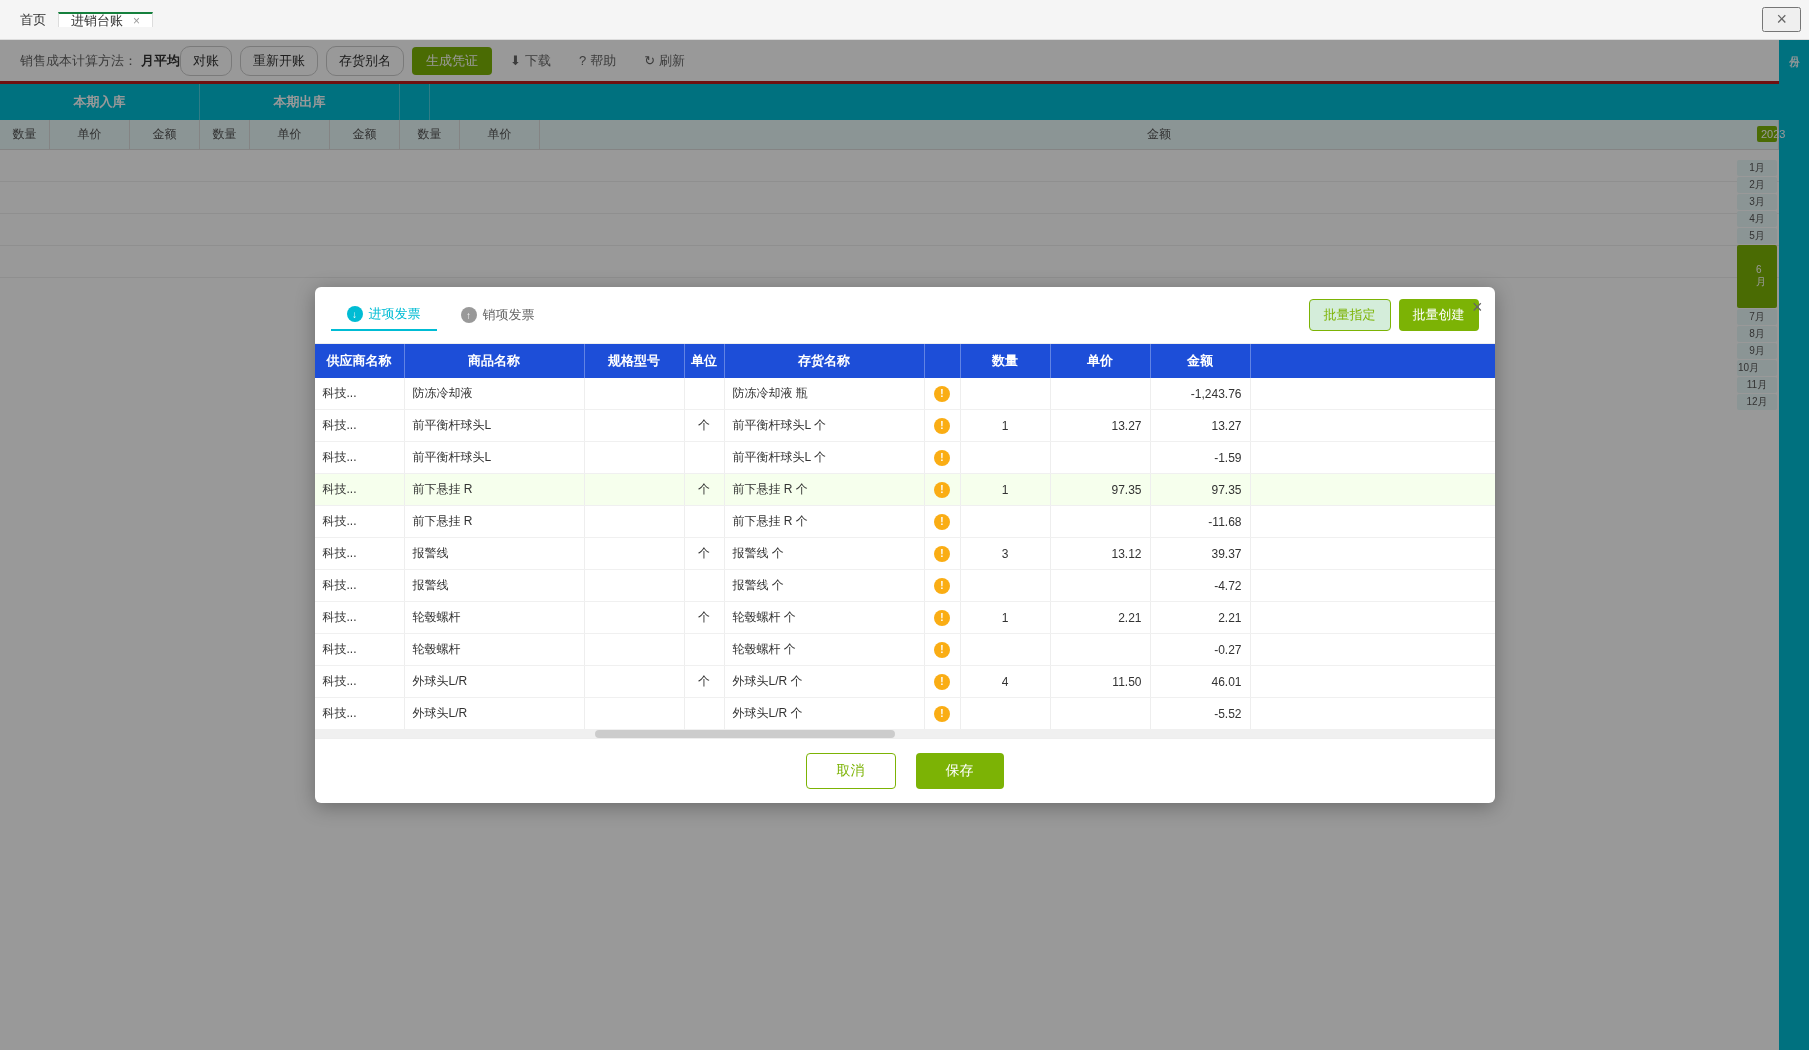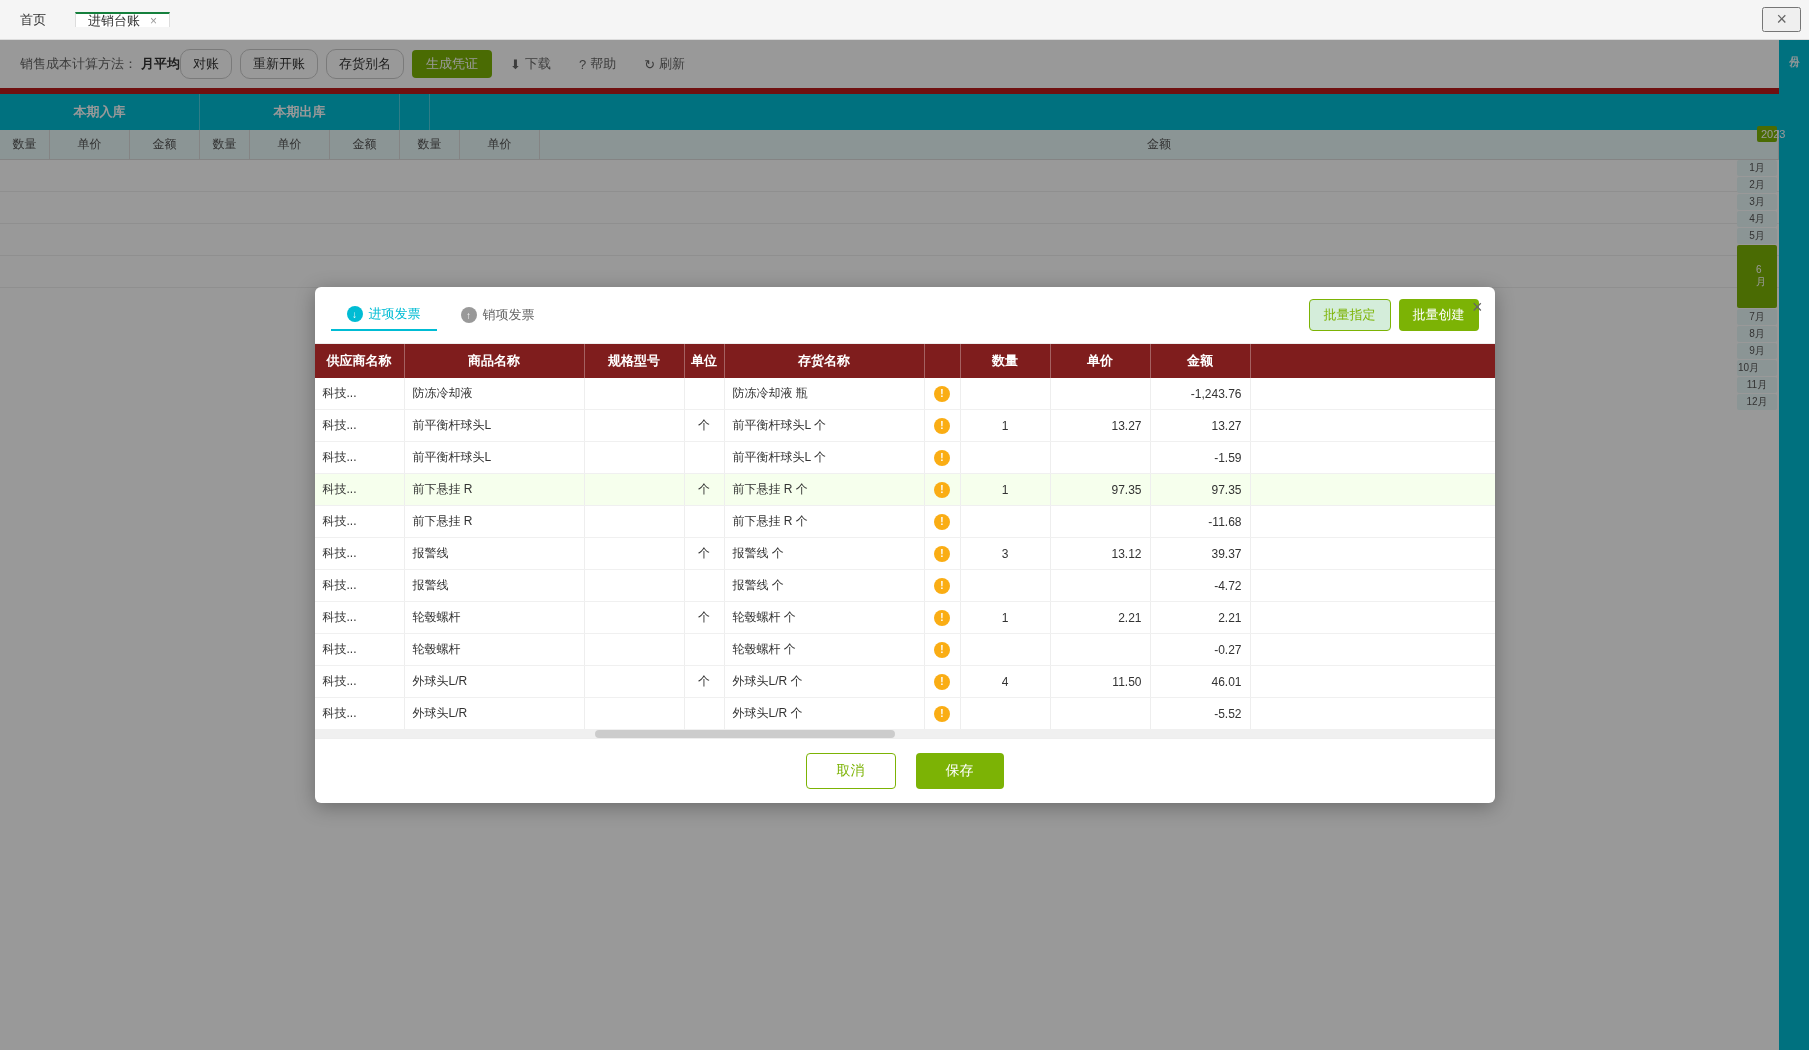--- a/index.html
+++ b/index.html
@@ -1,32 +1,32 @@
 <!DOCTYPE html>
 <html><head>
   <meta charset="utf-8">
   <style>
     * { box-sizing: border-box; margin: 0; padding: 0; }
     body { font-family: "Microsoft YaHei", "PingFang SC", Arial, sans-serif; font-size: 13px; background: #e0e0e0; width: 1809px; height: 1050px; overflow: hidden; }
 
     
-    .top-bar { display: flex; align-items: center; background: #f5f5f5; border-bottom: 1px solid #ddd; height: 40px; padding: 12px 8px; gap: 17px; }
+    .top-bar { display: flex; align-items: center; background: #f5f5f5; border-bottom: 1px solid #ddd; height: 40px; padding: 12px 8px; }
     .top-bar-home { padding: 0 12px; height: 100%; display: flex; align-items: center; color: #333; font-size: 13px; cursor: pointer; }
     .top-bar-tab { display: flex; align-items: center; background: #fff; border-top: 2px solid #15803d; border-left: 1px solid #ddd; border-right: 1px solid #ddd; height: 100%; padding: 0 12px; gap: 6px; color: #333; font-size: 13px; }
     .tab-close { color: #999; cursor: pointer; font-size: 12px; margin-left: 4px; }
     .top-bar-close { margin-left: auto; font-size: 18px; color: #666; cursor: pointer; padding: 0 12px; }
 
     
     .main-content { position: relative; width: 100%; height: calc(1050px - 40px); background: #f0f0f0; overflow: hidden; }
 
     
     .bg-page { position: absolute; top: 0; left: 0; width: 100%; height: 100%; background: #fff; }
 
     
-    .header-bar { display: flex; align-items: center; padding: 0 20px; height: 54px; background: #fff; border-bottom: 6px solid #b91c1c; }
+    .header-bar { display: flex; align-items: center; padding: 0 20px; height: 44px; background: #fff; border-bottom: 3px solid #b91c1c; }
     .cost-method { color: #666; font-size: 13px; }
     .page-title { flex: 1; text-align: center; font-size: 18px; font-weight: bold; color: #333; display: flex; align-items: center; justify-content: center; gap: 8px; }
     .page-title-icon { width: 20px; height: 20px; background: #ccc; border-radius: 3px; display: inline-flex; align-items: center; justify-content: center; font-size: 11px; color: #666; }
     .header-actions { display: flex; gap: 8px; align-items: center; }
     .btn-outline { padding: 5px 12px; border: 1px solid #ccc; background: #fff; border-radius: 10px; cursor: pointer; font-size: 13px; color: #333; }
     .btn-primary-green { padding: 5px 14px; border: none; background: #7cb305; border-radius: 4px; cursor: pointer; font-size: 13px; color: #fff; }
     .btn-icon { display: flex; align-items: center; gap: 4px; padding: 5px 10px; border: none; background: transparent; cursor: pointer; font-size: 13px; color: #666; }
 
     
     .table-header-section { background: #00bcd4; }
@@ -53,21 +53,21 @@
     .tab-active { display: flex; align-items: center; gap: 6px; padding: 6px 16px; border-bottom: 2px solid #00bcd4; color: #00bcd4; cursor: pointer; font-size: 13px; }
     .tab-inactive { display: flex; align-items: center; gap: 6px; padding: 6px 16px; color: #666; cursor: pointer; font-size: 13px; }
     .tab-icon-in { width: 16px; height: 16px; border-radius: 50%; background: #00bcd4; display: inline-flex; align-items: center; justify-content: center; color: #fff; font-size: 10px; }
     .tab-icon-out { width: 16px; height: 16px; border-radius: 50%; background: #999; display: inline-flex; align-items: center; justify-content: center; color: #fff; font-size: 10px; }
     .modal-header-actions { margin-left: auto; display: flex; gap: 8px; }
     .btn-batch-assign { padding: 6px 14px; background: #d4edda; border: 1px solid #7cb305; border-radius: 4px; color: #7cb305; cursor: pointer; font-size: 13px; }
     .btn-batch-create { padding: 6px 14px; background: #7cb305; border: none; border-radius: 4px; color: #fff; cursor: pointer; font-size: 13px; }
 
     
     .modal-table { flex: 1; overflow-y: auto; overflow-x: hidden; }
-    .modal-table-header { display: flex; background: #7f1d1d; position: sticky; top: 0; z-index: 10; text-align: center; }
+    .modal-table-header { display: flex; background: #1d4ed8; position: sticky; top: 0; z-index: 10; text-align: center; }
     .mth-cell { display: flex; align-items: center; justify-content: center; color: #fff; font-size: 13px; font-weight: bold; padding: 8px 4px; border-right: 1px solid rgba(255,255,255,0.3); }
     .modal-table-body { }
     .mtr { display: flex; border-bottom: 1px solid #f0f0f0; }
     .mtr.highlighted { background: #f6ffed; }
     .mtd { display: flex; align-items: center; justify-content: center; padding: 7px 4px; font-size: 12px; color: #333; border-right: 1px solid #eee; }
     .mtd-left { justify-content: flex-start; padding-left: 8px; }
     .mtd-right { justify-content: flex-end; padding-right: 8px; }
     .warning-icon { width: 16px; height: 16px; border-radius: 50%; background: #faad14; display: inline-flex; align-items: center; justify-content: center; color: #fff; font-size: 10px; font-weight: bold; }
 
     

